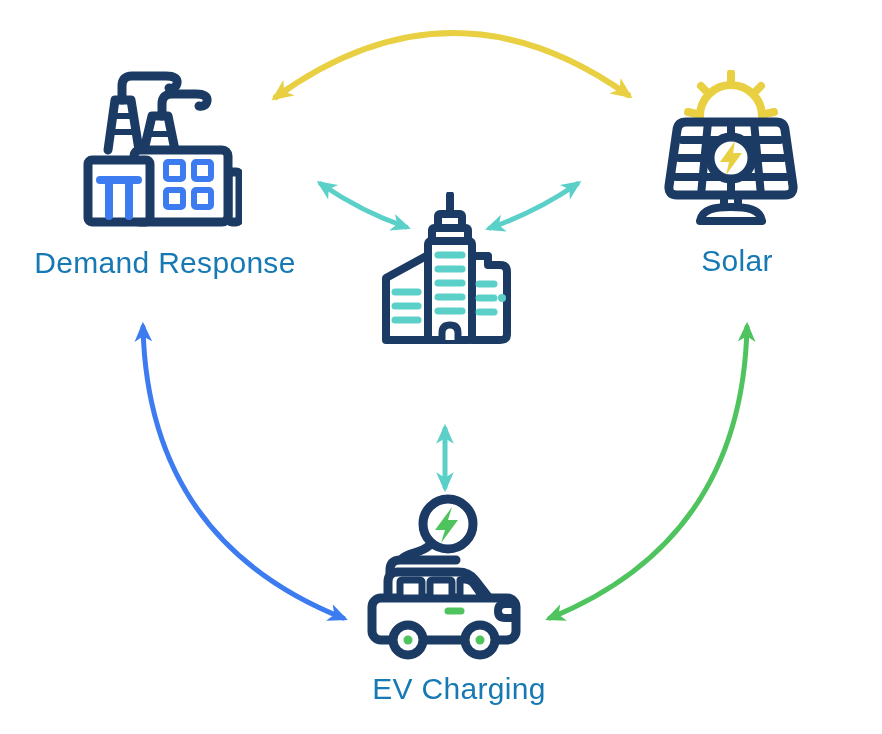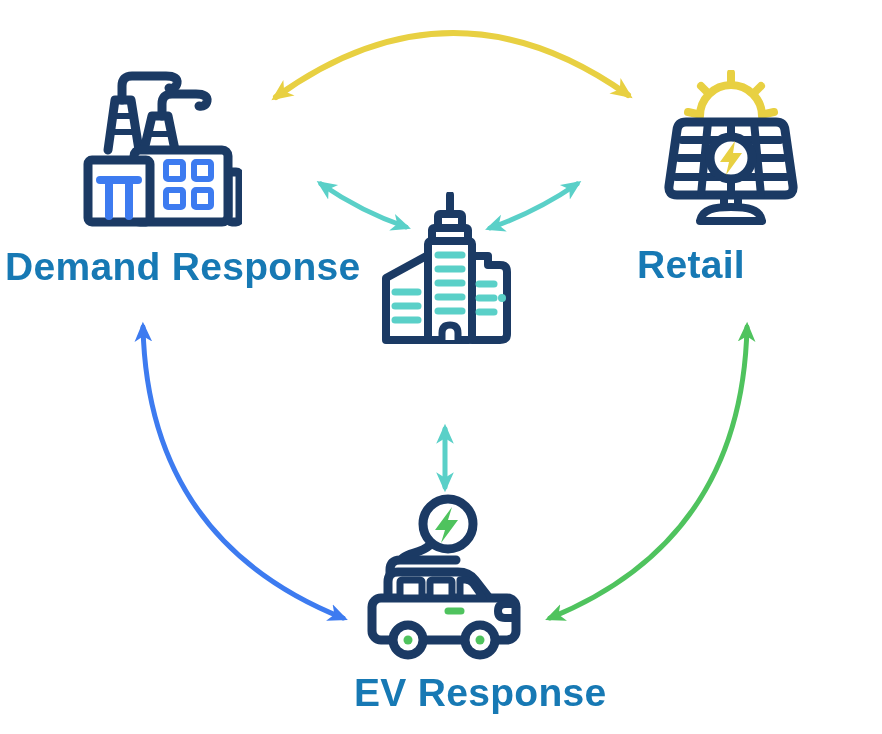--- a/index.html
+++ b/index.html
@@ -7,22 +7,22 @@
     --yellow:#e8d042; --green:#4fc35e; --label:#1779b4; --bg:#ffffff;
   }
   html,body{margin:0;padding:0;background:var(--bg);}
   .canvas{
     position:relative;width:882px;height:734px;background:var(--bg);
     font-family:"Liberation Sans","DejaVu Sans",sans-serif;overflow:hidden;
   }
   .icon{position:absolute;}
   .arrows{position:absolute;left:0;top:0;}
   .node-label{
-    position:absolute;font-weight:700;font-size:39px;line-height:1.1;
-    color:var(--label);letter-spacing:.3px;white-space:nowrap;
+    position:absolute;font-weight:400;font-size:30px;line-height:1.1;
+    color:var(--label);text-align:center;letter-spacing:.3px;white-space:nowrap;
   }
   .ln{fill:none;stroke-linecap:round;stroke-linejoin:round;}
   .sN{stroke:var(--navy);} .sB{stroke:var(--blue);} .sT{stroke:var(--teal);}
   .sY{stroke:var(--yellow);} .sG{stroke:var(--green);}
   .fY{fill:var(--yellow);} .fG{fill:var(--green);} .fT{fill:var(--teal);}
   .fB{fill:var(--blue);}
   .fw{fill:#ffffff;}
 </style>
 </head>
 <body>
@@ -152,16 +152,16 @@
     </g>
     <path class="ln sN" stroke-width="8" d="M 151 110 H 141 Q 134 110 134 117 Q 134 124 141 124 H 151"></path>
     <path class="ln sG" stroke-width="7" d="M 84 117 H 97"></path>
     <circle class="ln sN fw" stroke-width="9" cx="44" cy="146" r="15"></circle>
     <circle class="ln sN fw" stroke-width="9" cx="116" cy="146" r="15"></circle>
     <circle class="fG" cx="44" cy="146" r="4.5"></circle>
     <circle class="fG" cx="116" cy="146" r="4.5"></circle>
   </svg>
 
   <div class="node-label" style="left:5px;top:246px;width:320px;">Demand Response</div>
-  <div class="node-label" style="left:637px;top:244px;width:200px;">Retail</div>
-  <div class="node-label" style="left:354px;top:672px;width:210px;">EV Response</div>
+  <div class="node-label" style="left:637px;top:244px;width:200px;">Solar</div>
+  <div class="node-label" style="left:354px;top:672px;width:210px;">EV Charging</div>
 
 </div>
 
 </body></html>

